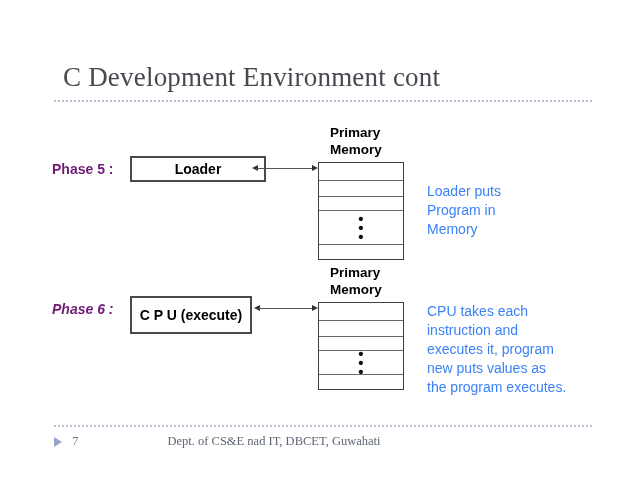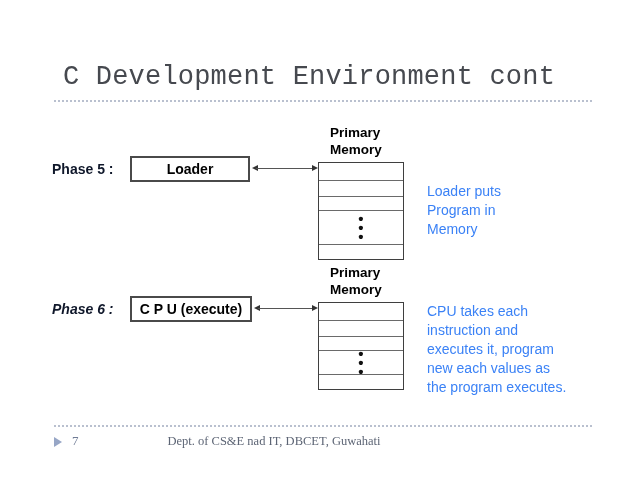--- a/index.html
+++ b/index.html
@@ -15,21 +15,21 @@
     font-family: "Liberation Sans", sans-serif;
     -webkit-font-smoothing: antialiased;
   }
 
   
   .slide-title {
     position: absolute;
     left: 63px;
     top: 62px;
     width: 540px;
-    font-family: Liberation Mono, monospace;
+    font-family: Liberation Serif, serif;
     font-size: 27px;
     font-weight: 400;
     color: #46494f;
     letter-spacing: 0.2px;
     white-space: nowrap;
   }
 
   .title-rule {
     position: absolute;
     left: 54px;
@@ -37,42 +37,42 @@
     width: 538px;
     height: 0;
     border-top: 2px dotted #b9c0cf;
   }
 
   
   .phase-label {
     position: absolute;
     font-size: 14px;
     font-weight: bold;
-    color: #0f172a;
+    color: #701a75;
     white-space: nowrap;
   }
   .phase-label.p5 { left: 52px; top: 161px; }
   .phase-label.p6 { left: 52px; top: 301px; font-style: italic; }
 
   
   .stage-box {
     position: absolute;
     border: 2px solid #4a4a4a;
     background: #ffffff;
     display: flex;
     align-items: center;
     justify-content: center;
     font-size: 14px;
     font-weight: bold;
     color: #000000;
     box-sizing: border-box;
     white-space: nowrap;
   }
-  .stage-box.loader { left: 130px; top: 156px; width: 120px; height: 26px; }
-  .stage-box.cpu    { left: 130px; top: 296px; width: 122px; height: 26px; }
+  .stage-box.loader { left: 130px; top: 156px; width: 136px; height: 26px; }
+  .stage-box.cpu    { left: 130px; top: 296px; width: 122px; height: 38px; }
 
   
   .arrow-dbl {
     position: absolute;
     height: 9px;
   }
   .arrow-dbl.a5 { left: 252px; top: 164px; width: 66px; }
   .arrow-dbl.a6 { left: 254px; top: 304px; width: 64px; }
   .arrow-dbl .shaft {
     position: absolute;
@@ -262,20 +262,20 @@
         <span>•</span>
     </div>
   </div>
   <div class="mem-cell r5"></div>
 </div>
 
 <div class="side-note n6">
   <div>CPU takes each</div>
   <div>instruction and</div>
   <div>executes it, program</div>
-  <div>new each values as</div>
+  <div>new puts values as</div>
   <div>the program executes.</div>
 </div>
 
 <div class="footer-rule"></div>
 <div class="footer-marker"></div>
 <div class="footer-page">7</div>
 <div class="footer-text">Dept. of CS&amp;E nad IT, DBCET, Guwahati</div>
 
 </body></html>

